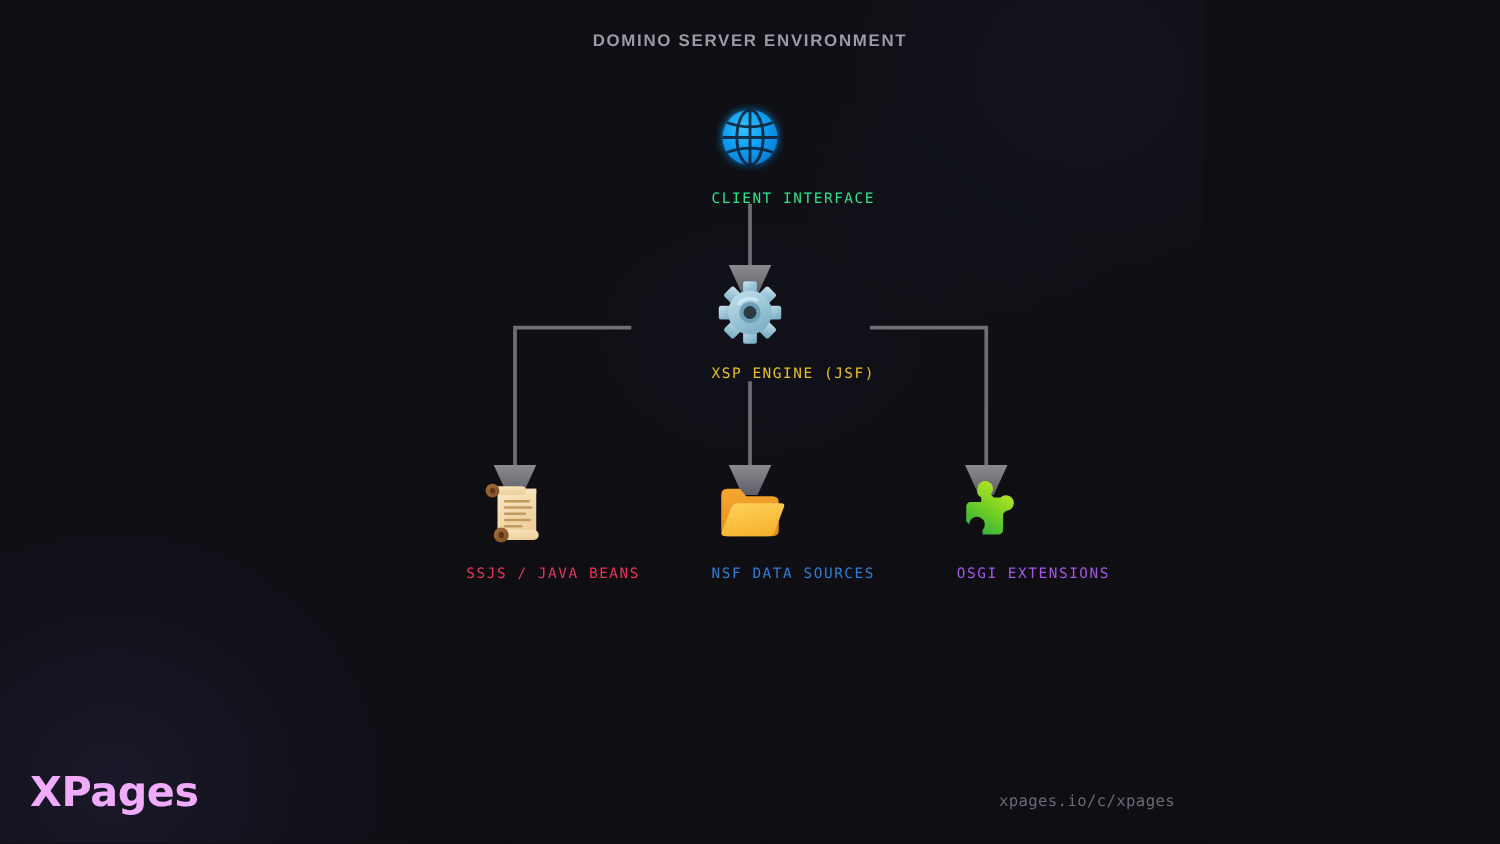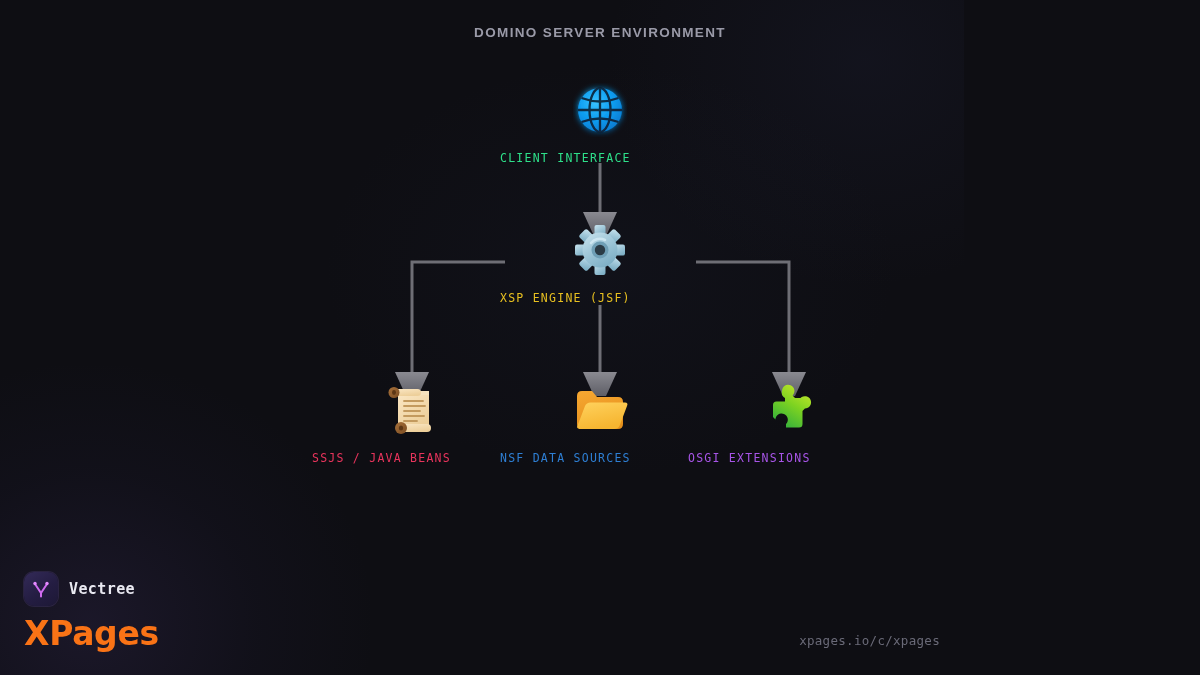--- a/index.html
+++ b/index.html
@@ -44,21 +44,21 @@
   }
 
   
   #connectors { position:absolute; inset:0; }
 
   
   .node {
     position:absolute;
     width:200px;
     margin-left:-100px;
-    text-align:left;
+    text-align:right;
   }
   .node-icon {
     height:64px;
     display:flex; align-items:center; justify-content:center;
   }
   .node-label {
     margin-top:9px;
     font-family:"DejaVu Sans Mono", monospace;
     font-size:11.5px;
     letter-spacing:1.25px;
@@ -84,21 +84,21 @@
   }
   .brand-name {
     font-family:"DejaVu Sans Mono", monospace;
     font-size:15px; font-weight:bold;
     color:#e9e9f1; letter-spacing:0.4px;
   }
   #page-heading {
     margin-top:8px;
     font-family:"DejaVu Sans", sans-serif;
     font-size:33px; font-weight:bold;
-    color:#f97316; letter-spacing:-0.3px;
+    color:#f0abfc; letter-spacing:-0.3px;
   }
   #footer-url {
     position:absolute; right:24px; bottom:27px;
     font-family:"DejaVu Sans Mono", monospace;
     font-size:12.5px;
     color:#6a6a78; letter-spacing:0.3px;
   }
 </style>
 </head>
 <body>
@@ -291,34 +291,18 @@
           </linearGradient>
         </defs>
         <path d="M 6 12 Q 6 7 11 7 L 21 7 L 26 13 L 47 13 Q 52 13 52 18 L 52 40 Q 52 45 47 45 L 11 45 Q 6 45 6 40 Z" fill="url(#folderBackG)"></path>
         <path d="M 6 43 L 14 22 Q 15.5 18.5 19.5 18.5 L 54 18.5 Q 57.5 18.5 56 22 L 48.5 42 Q 47 45 43 45 L 10 45 Q 6.5 45 6 43 Z" fill="url(#folderFrontG)"></path>
       </svg>
     </div>
     <div class="node-label" style="color:#2e7fd4">NSF DATA SOURCES</div>
   </div>
 
   <div id="footer-brand">
-    <div class="brand-row">
-      <div class="brand-logo">
-        <svg width="22" height="22" viewBox="0 0 22 22">
-          <g stroke="#d06bf0" stroke-width="2" fill="none" stroke-linecap="round">
-            <path d="M 5 6 L 11 15"></path>
-            <path d="M 17 6 L 11 15"></path>
-            <path d="M 11 15 L 11 18.5"></path>
-          </g>
-          <g fill="#e48bff">
-            <circle cx="5" cy="5.5" r="1.7"></circle>
-            <circle cx="17" cy="5.5" r="1.7"></circle>
-          </g>
-        </svg>
-      </div>
-      <div class="brand-name">Vectree</div>
-    </div>
     <div id="page-heading">XPages</div>
   </div>
 
   <div id="footer-url">xpages.io/c/xpages</div>
 
 </div>
 
 </body></html>

